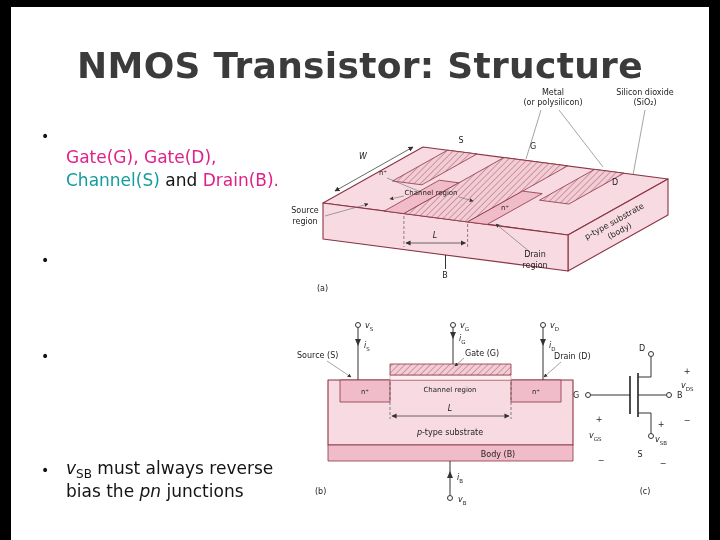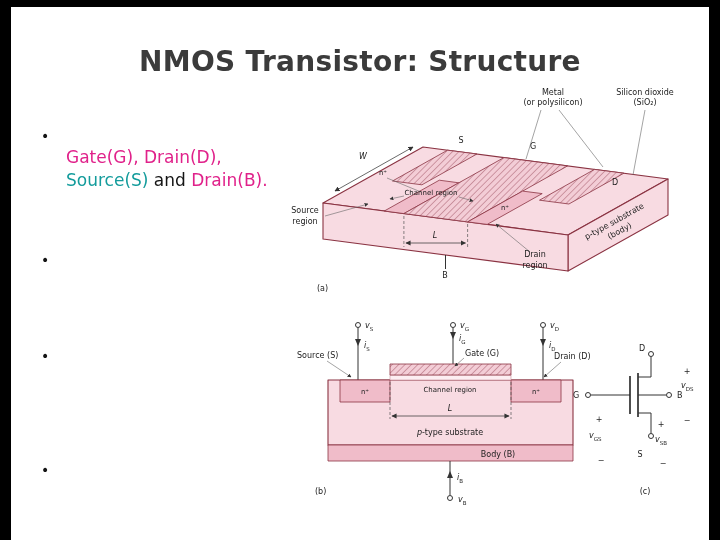--- a/index.html
+++ b/index.html
@@ -6,21 +6,21 @@
   body {
     width:720px; height:540px; background:#000; position:relative;
     font-family:"DejaVu Sans", sans-serif; overflow:hidden;
   }
   .slide {
     position:absolute; left:11px; top:7px; width:698px; height:533px;
     background:#ffffff;
   }
   .title {
     position:absolute; top:38px; left:0; width:100%; text-align:center;
-    font-size:28px; font-weight:700; color:#3b3b3b; letter-spacing:0.3px;
+    font-size:36px; font-weight:700; color:#3b3b3b; letter-spacing:0.3px;
   }
   .bullet {
     position:absolute; left:30px; width:264px; font-size:17px;
     line-height:23px; color:#141414; display:flex;
   }
   .bullet .marker { width:25px; flex:0 0 25px; font-size:14px; padding-top:2px; }
   .pink { color:#e0218a;text-align:right; }
   .teal { color:#149c9c; }
   sub { font-size:12px; line-height:0; }
   .figure { position:absolute; left:272px; top:78px; width:415px; height:450px; }
@@ -47,37 +47,38 @@
 <body>
 
 <div class="slide">
 
   <div class="title">NMOS Transistor: Structure</div>
 
   <div class="bullet" style="top:116px">
     <span class="marker">•</span>
     <span class="btext"><br>
       <span class="pink">Gate(G),</span>
-      <span class="pink">Drain(D),</span><br>
-      <span class="teal">Source(S)</span>
+      <span class="pink">Gate(D),</span><br>
+      <span class="teal">Channel(S)</span>
       <span>and</span>
       <span class="pink">Drain(B).</span>
     </span>
   </div>
 
   <div class="bullet" style="top:240px">
     <span class="marker">•</span>
   </div>
 
   <div class="bullet" style="top:336px">
     <span class="marker">•</span>
   </div>
 
   <div class="bullet" style="top:450px">
     <span class="marker">•</span>
+    <span class="btext"><i>v</i><sub>SB</sub><span> must always reverse</span><br><span>bias the </span><i>pn</i><span> junctions</span></span>
   </div>
 
   <svg class="figure" viewBox="0 0 415 450">
     <defs>
       <pattern id="hatch" width="4.5" height="4.5" patternUnits="userSpaceOnUse" patternTransform="rotate(45)">
         <rect width="4.5" height="4.5" fill="#f3cdd6"></rect>
         <line x1="0" y1="0" x2="0" y2="4.5" stroke="#b97685" stroke-width="1.3"></line>
       </pattern>
       <marker id="ah" viewBox="0 0 8 8" refX="7" refY="4" markerWidth="6.5" markerHeight="6.5" orient="auto-start-reverse">
         <path d="M0,0 L8,4 L0,8 z" fill="#333"></path>

